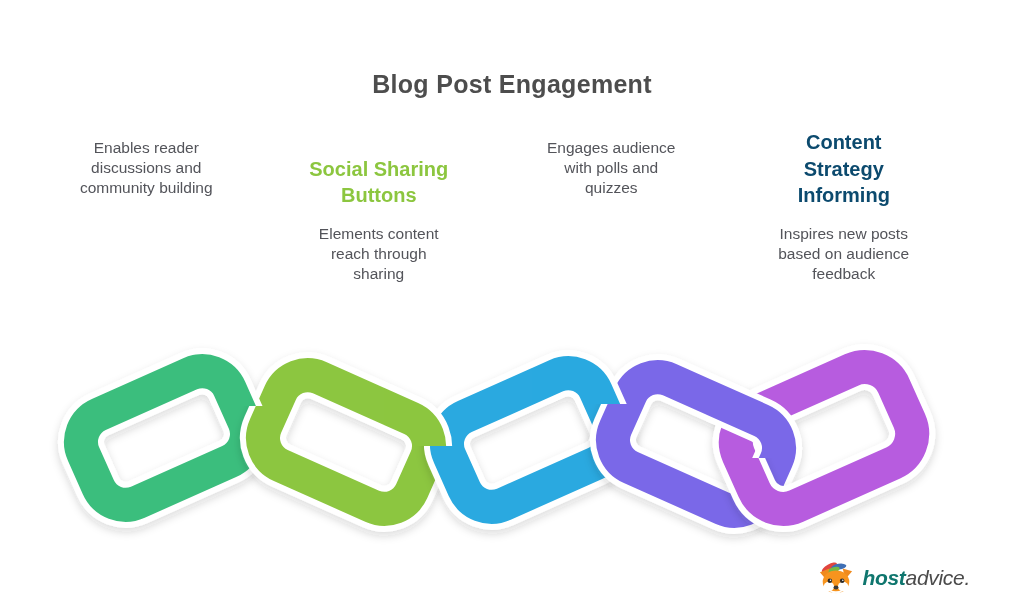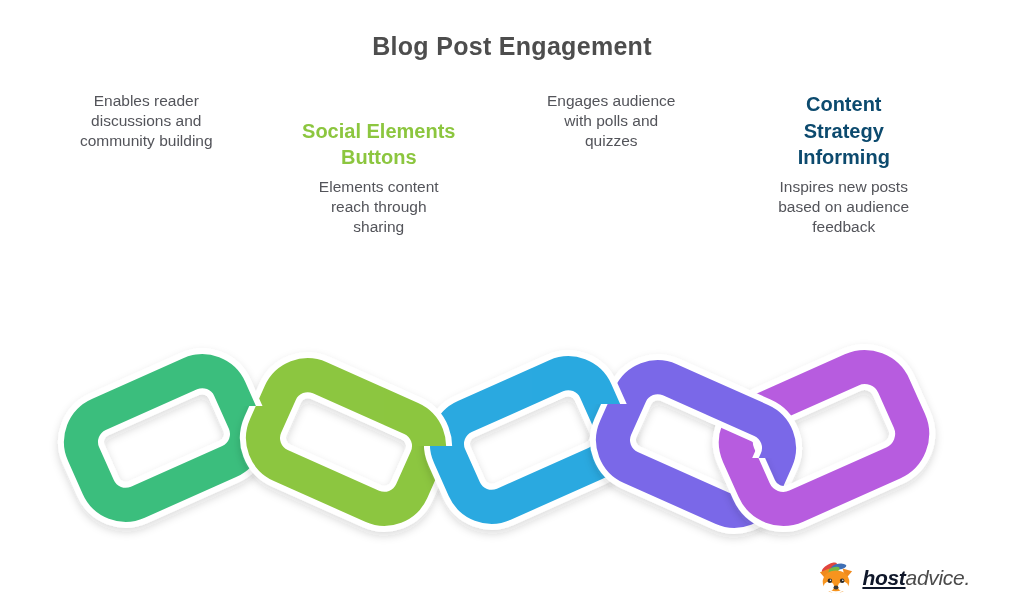--- a/index.html
+++ b/index.html
@@ -1,59 +1,59 @@
 <!DOCTYPE html>
 <html><head>
 <meta charset="utf-8">
 <style>
   html,body{margin:0;padding:0;}
   body{
     width:1024px;height:611px;position:relative;background:#ffffff;
     font-family:"Liberation Sans",sans-serif;overflow:hidden;
   }
   .page-title{
-    text-align:center;padding-top:32px;font-size:25px;font-weight:bold;
+    text-align:center;padding-top:70px;font-size:25px;font-weight:bold;
     color:#4d4d4d;letter-spacing:.3px;
   }
   .columns{
     display:flex;margin:24px 64px 0 30px;position:relative;z-index:2;
   }
   .col{flex:1;text-align:center;padding:0 8px;}
   .col-title{
     min-height:86px;display:flex;align-items:flex-end;justify-content:center;
     font-weight:bold;font-size:20px;line-height:1.33;white-space:pre-line;
   }
   .col-desc{
-    margin-top:6px;font-size:15.5px;line-height:1.3;color:#53545a;
+    margin-top:15px;font-size:15.5px;line-height:1.3;color:#53545a;
     white-space:pre-line;
   }
   .chain{position:absolute;left:0;top:0;width:1024px;height:611px;z-index:1;}
   .casing{fill:none;stroke:#ffffff;stroke-width:46;}
   .band{fill:none;stroke-width:34;}
   .logo{
     position:absolute;right:54px;bottom:15px;display:flex;align-items:center;
     gap:7px;z-index:3;
   }
   .logo-text{font-style:italic;font-size:21px;letter-spacing:-.3px;color:#444;}
-  .logo-text .host{font-weight:bold;color:#0f172a;text-decoration:underline;}
+  .logo-text .host{font-weight:bold;color:#0f766e;}
   .logo-text .advice{font-weight:normal;color:#4a4a4a;}
 </style>
 </head>
 <body>
 
 <div class="page-title">Blog Post Engagement</div>
 
 <div class="columns">
   <div class="col">
     <div class="col-desc">Enables reader
 discussions and
 community building</div>
   </div>
   <div class="col">
-    <div class="col-title" style="color: rgb(140, 198, 63);">Social Elements
+    <div class="col-title" style="color: rgb(140, 198, 63);">Social Sharing
 Buttons</div>
     <div class="col-desc">Elements content
 reach through
 sharing</div>
   </div>
   <div class="col">
     <div class="col-desc">Engages audience
 with polls and
 quizzes</div>
   </div>

